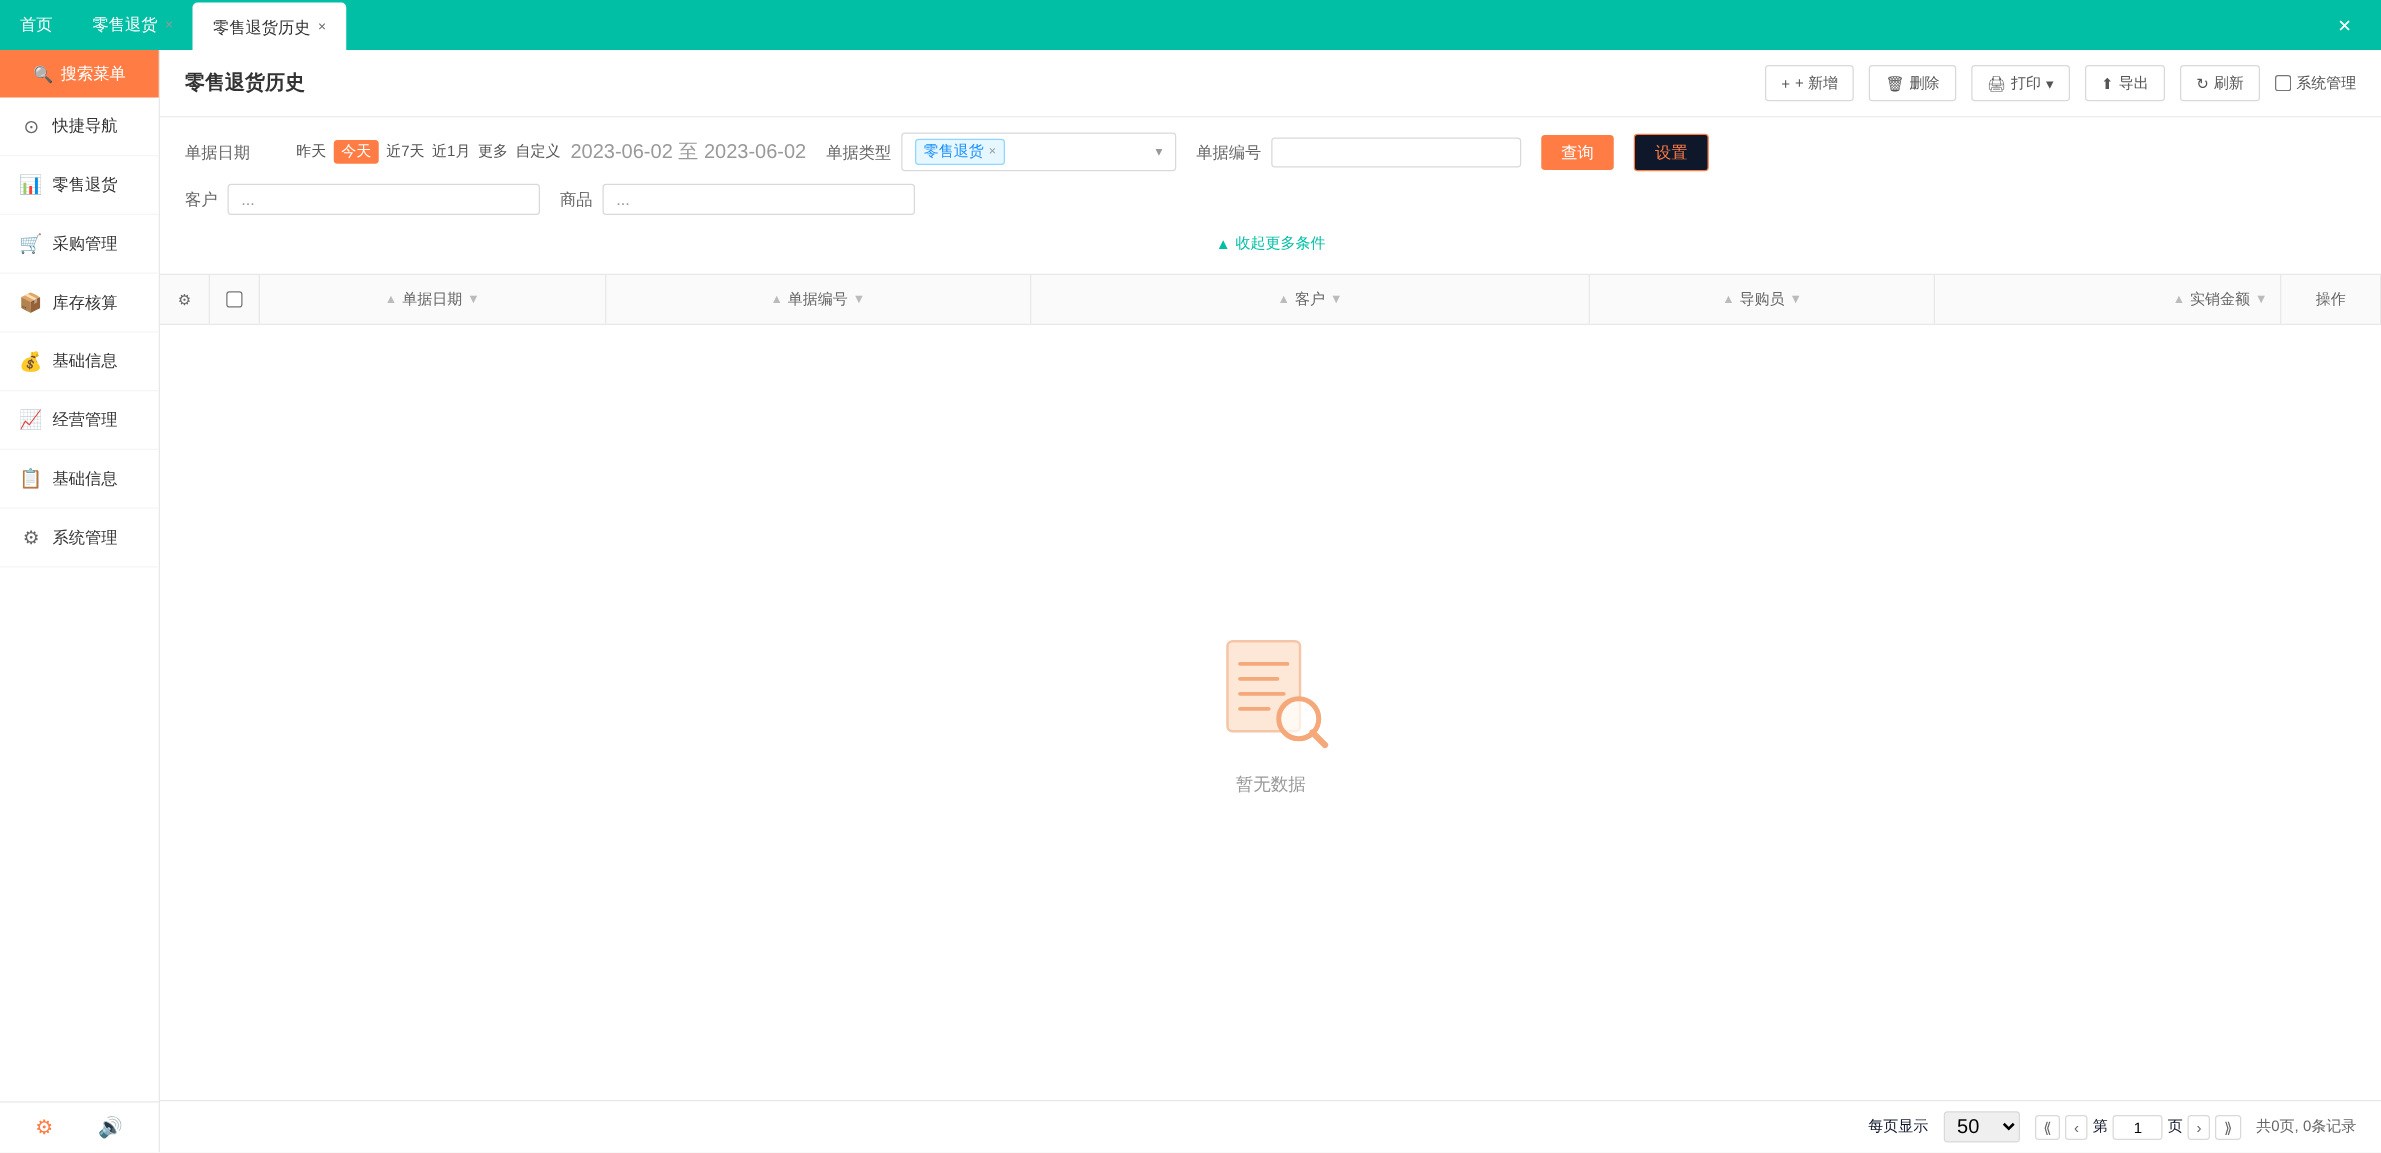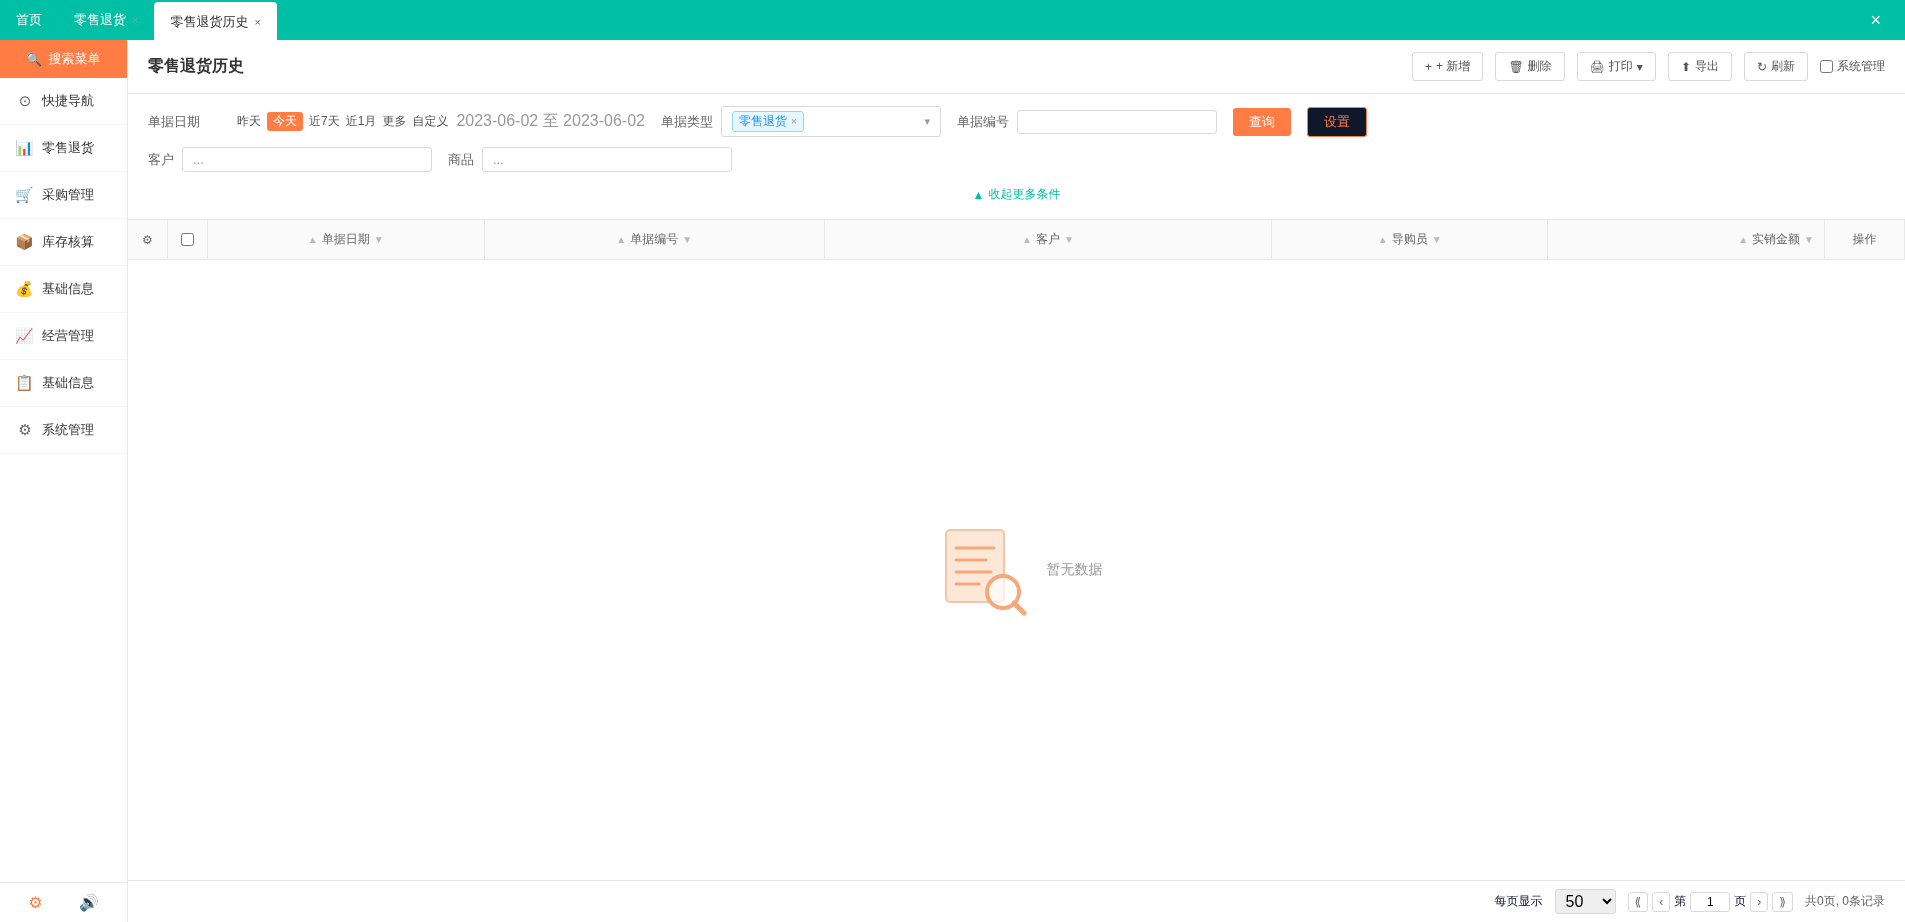--- a/index.html
+++ b/index.html
@@ -66,21 +66,21 @@
     .th.checkbox-col { width: 40px; }
     .th.date-col { flex: 1.2; min-width: 120px; }
     .th.billno-col { flex: 1.5; min-width: 150px; }
     .th.customer-col { flex: 2; min-width: 180px; }
     .th.guide-col { flex: 1.2; min-width: 120px; }
     .th.amount-col { flex: 1.2; min-width: 120px; text-align: right; justify-content: flex-end; }
     .th.op-col { width: 80px; }
     .sort-icon { color: #bbb; font-size: 10px; }
 
     
-    .empty-state { flex: 1; display: flex; flex-direction: row; align-items: center; justify-content: center; gap: 16px; }
+    .empty-state { flex: 1; display: flex; flex-direction: column; align-items: center; justify-content: center; gap: 16px; }
     .empty-icon { width: 100px; height: 100px; position: relative; }
     .empty-text { color: #999; font-size: 14px; }
 
     
     .pagination-bar { background: #fff; border-top: 1px solid #e8e8e8; padding: 8px 20px; display: flex; align-items: center; justify-content: flex-end; gap: 12px; flex-shrink: 0; }
     .page-size-label { color: #0f172a; font-size: 12px; }
     .page-size-select { border: 1px solid #d9d9d9; border-radius: 3px; padding: 2px 6px; font-size: 16px; }
     .page-nav { display: flex; align-items: center; gap: 4px; }
     .page-nav-btn { border: 1px solid #d9d9d9; background: #fff; padding: 2px 6px; border-radius: 3px; cursor: pointer; color: #666; font-size: 12px; }
     .page-nav-btn:disabled { color: #ccc; cursor: not-allowed; }

